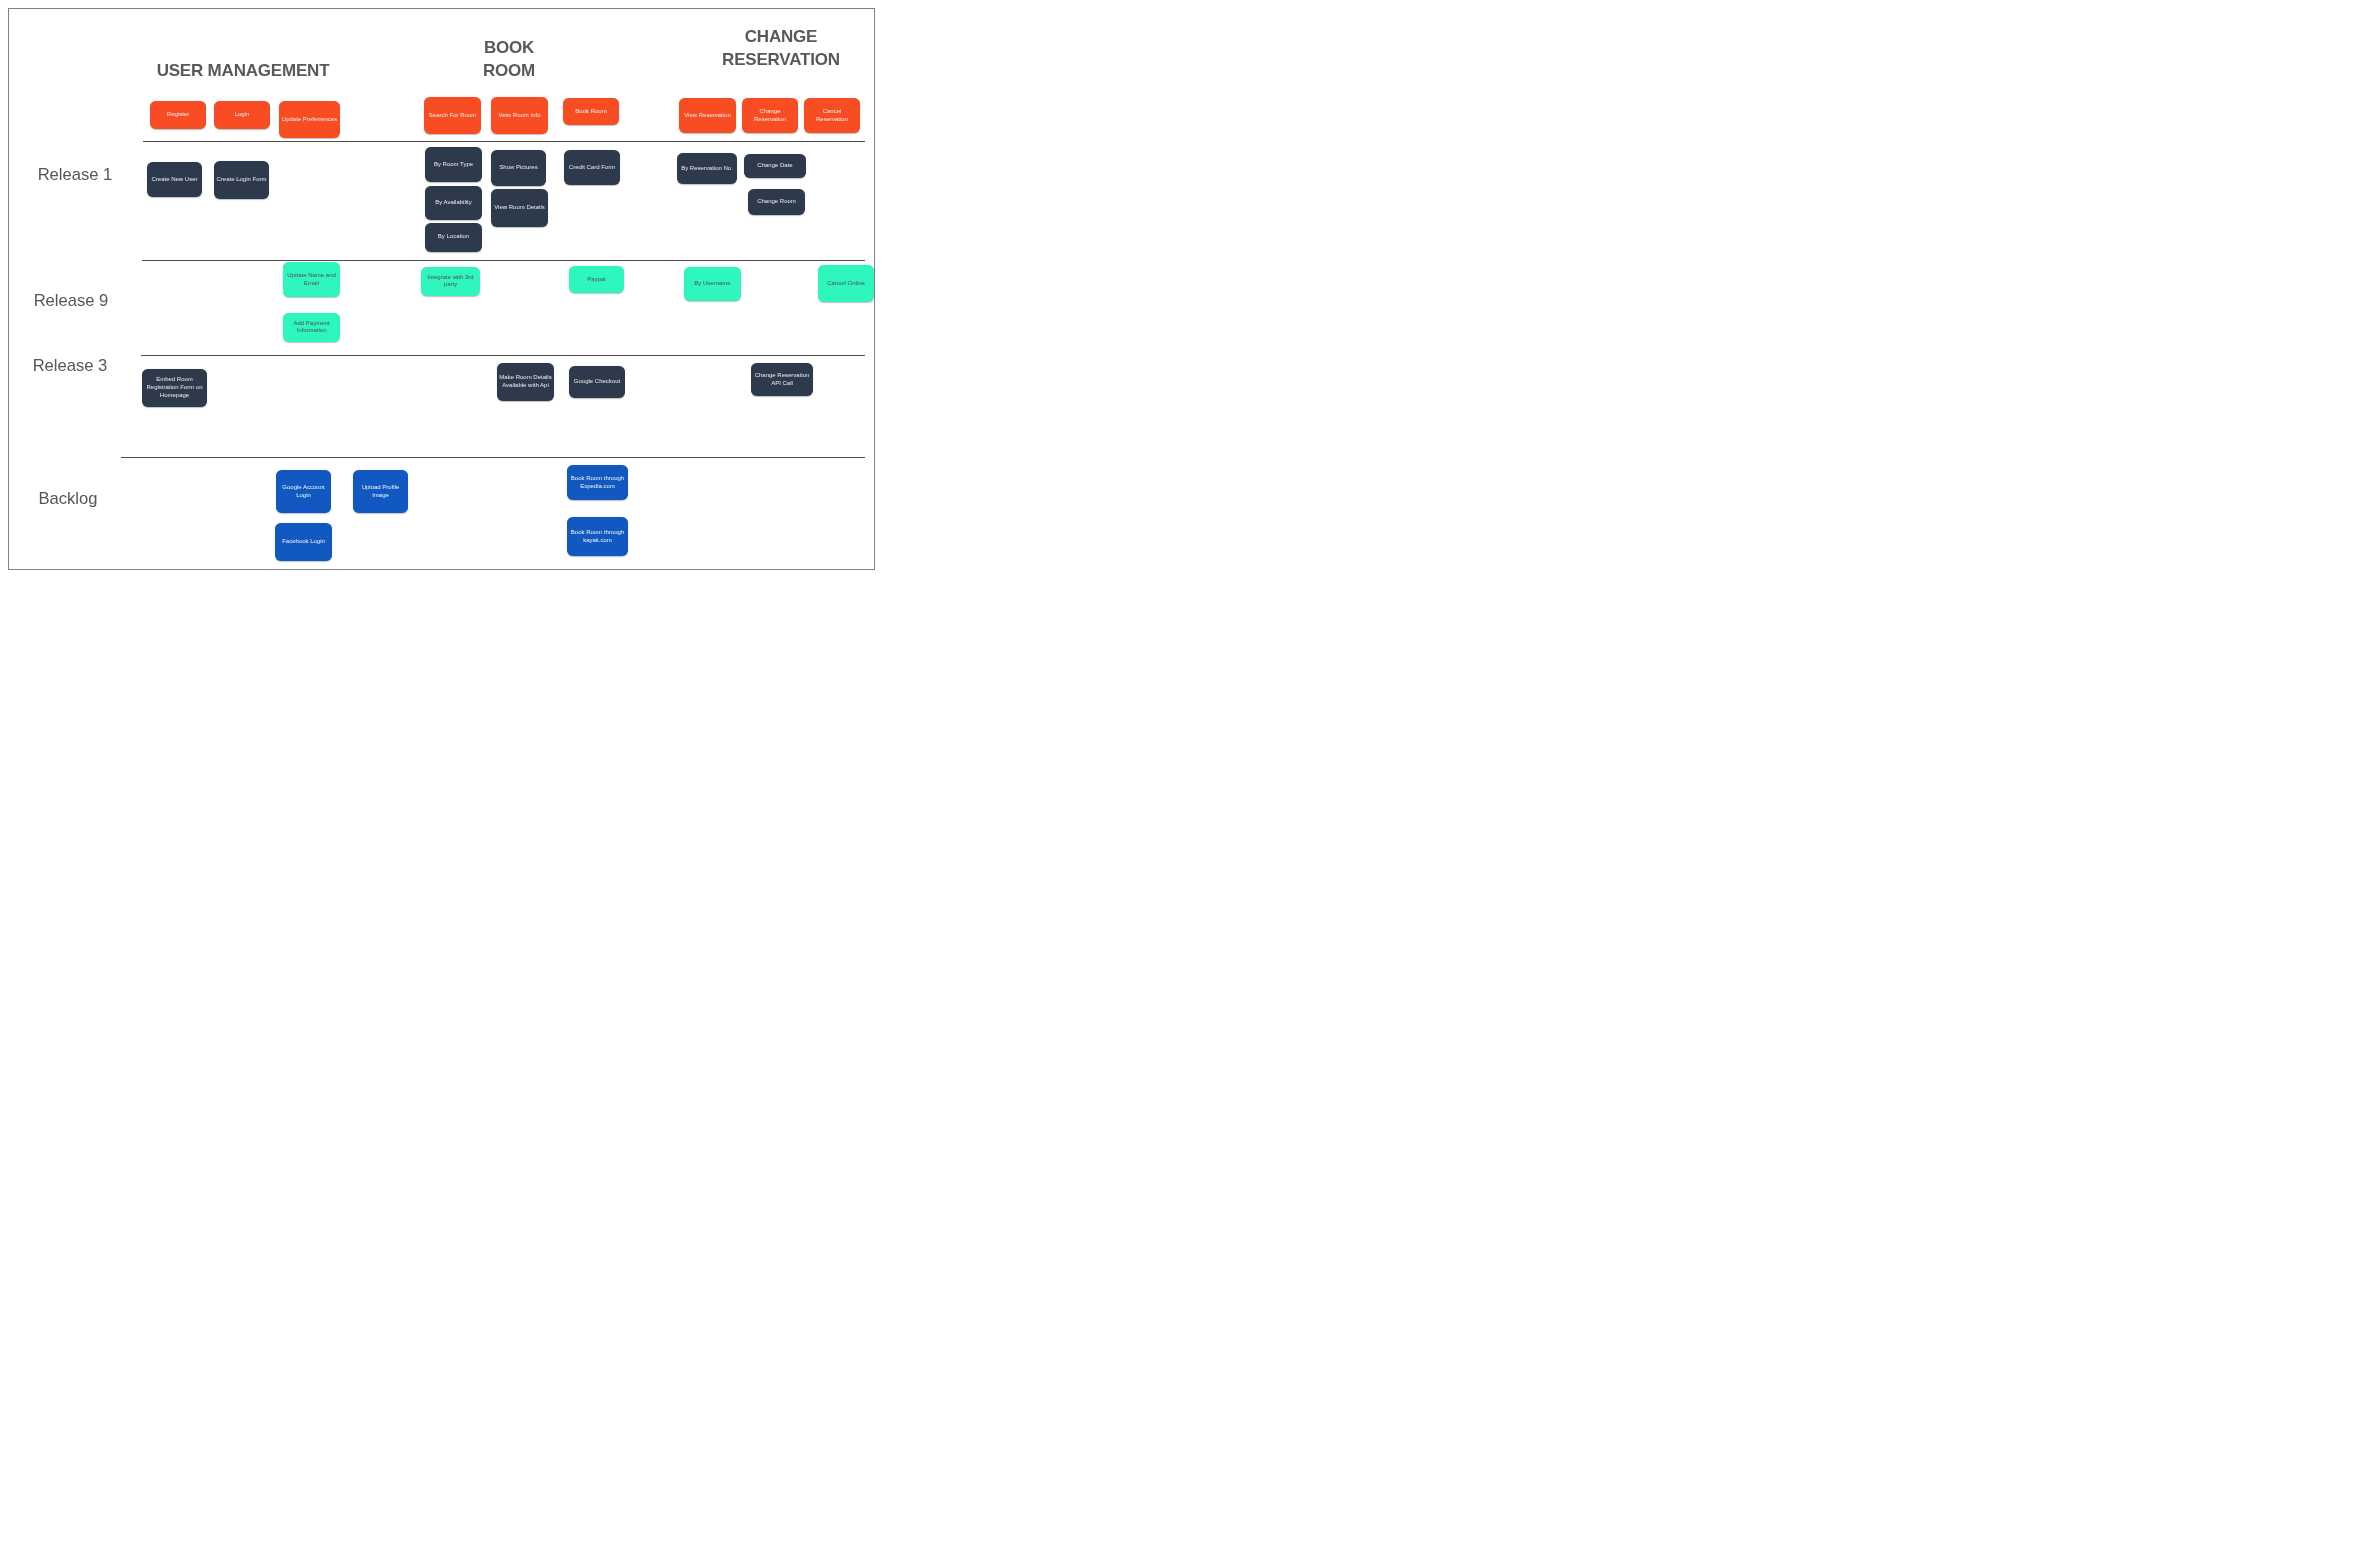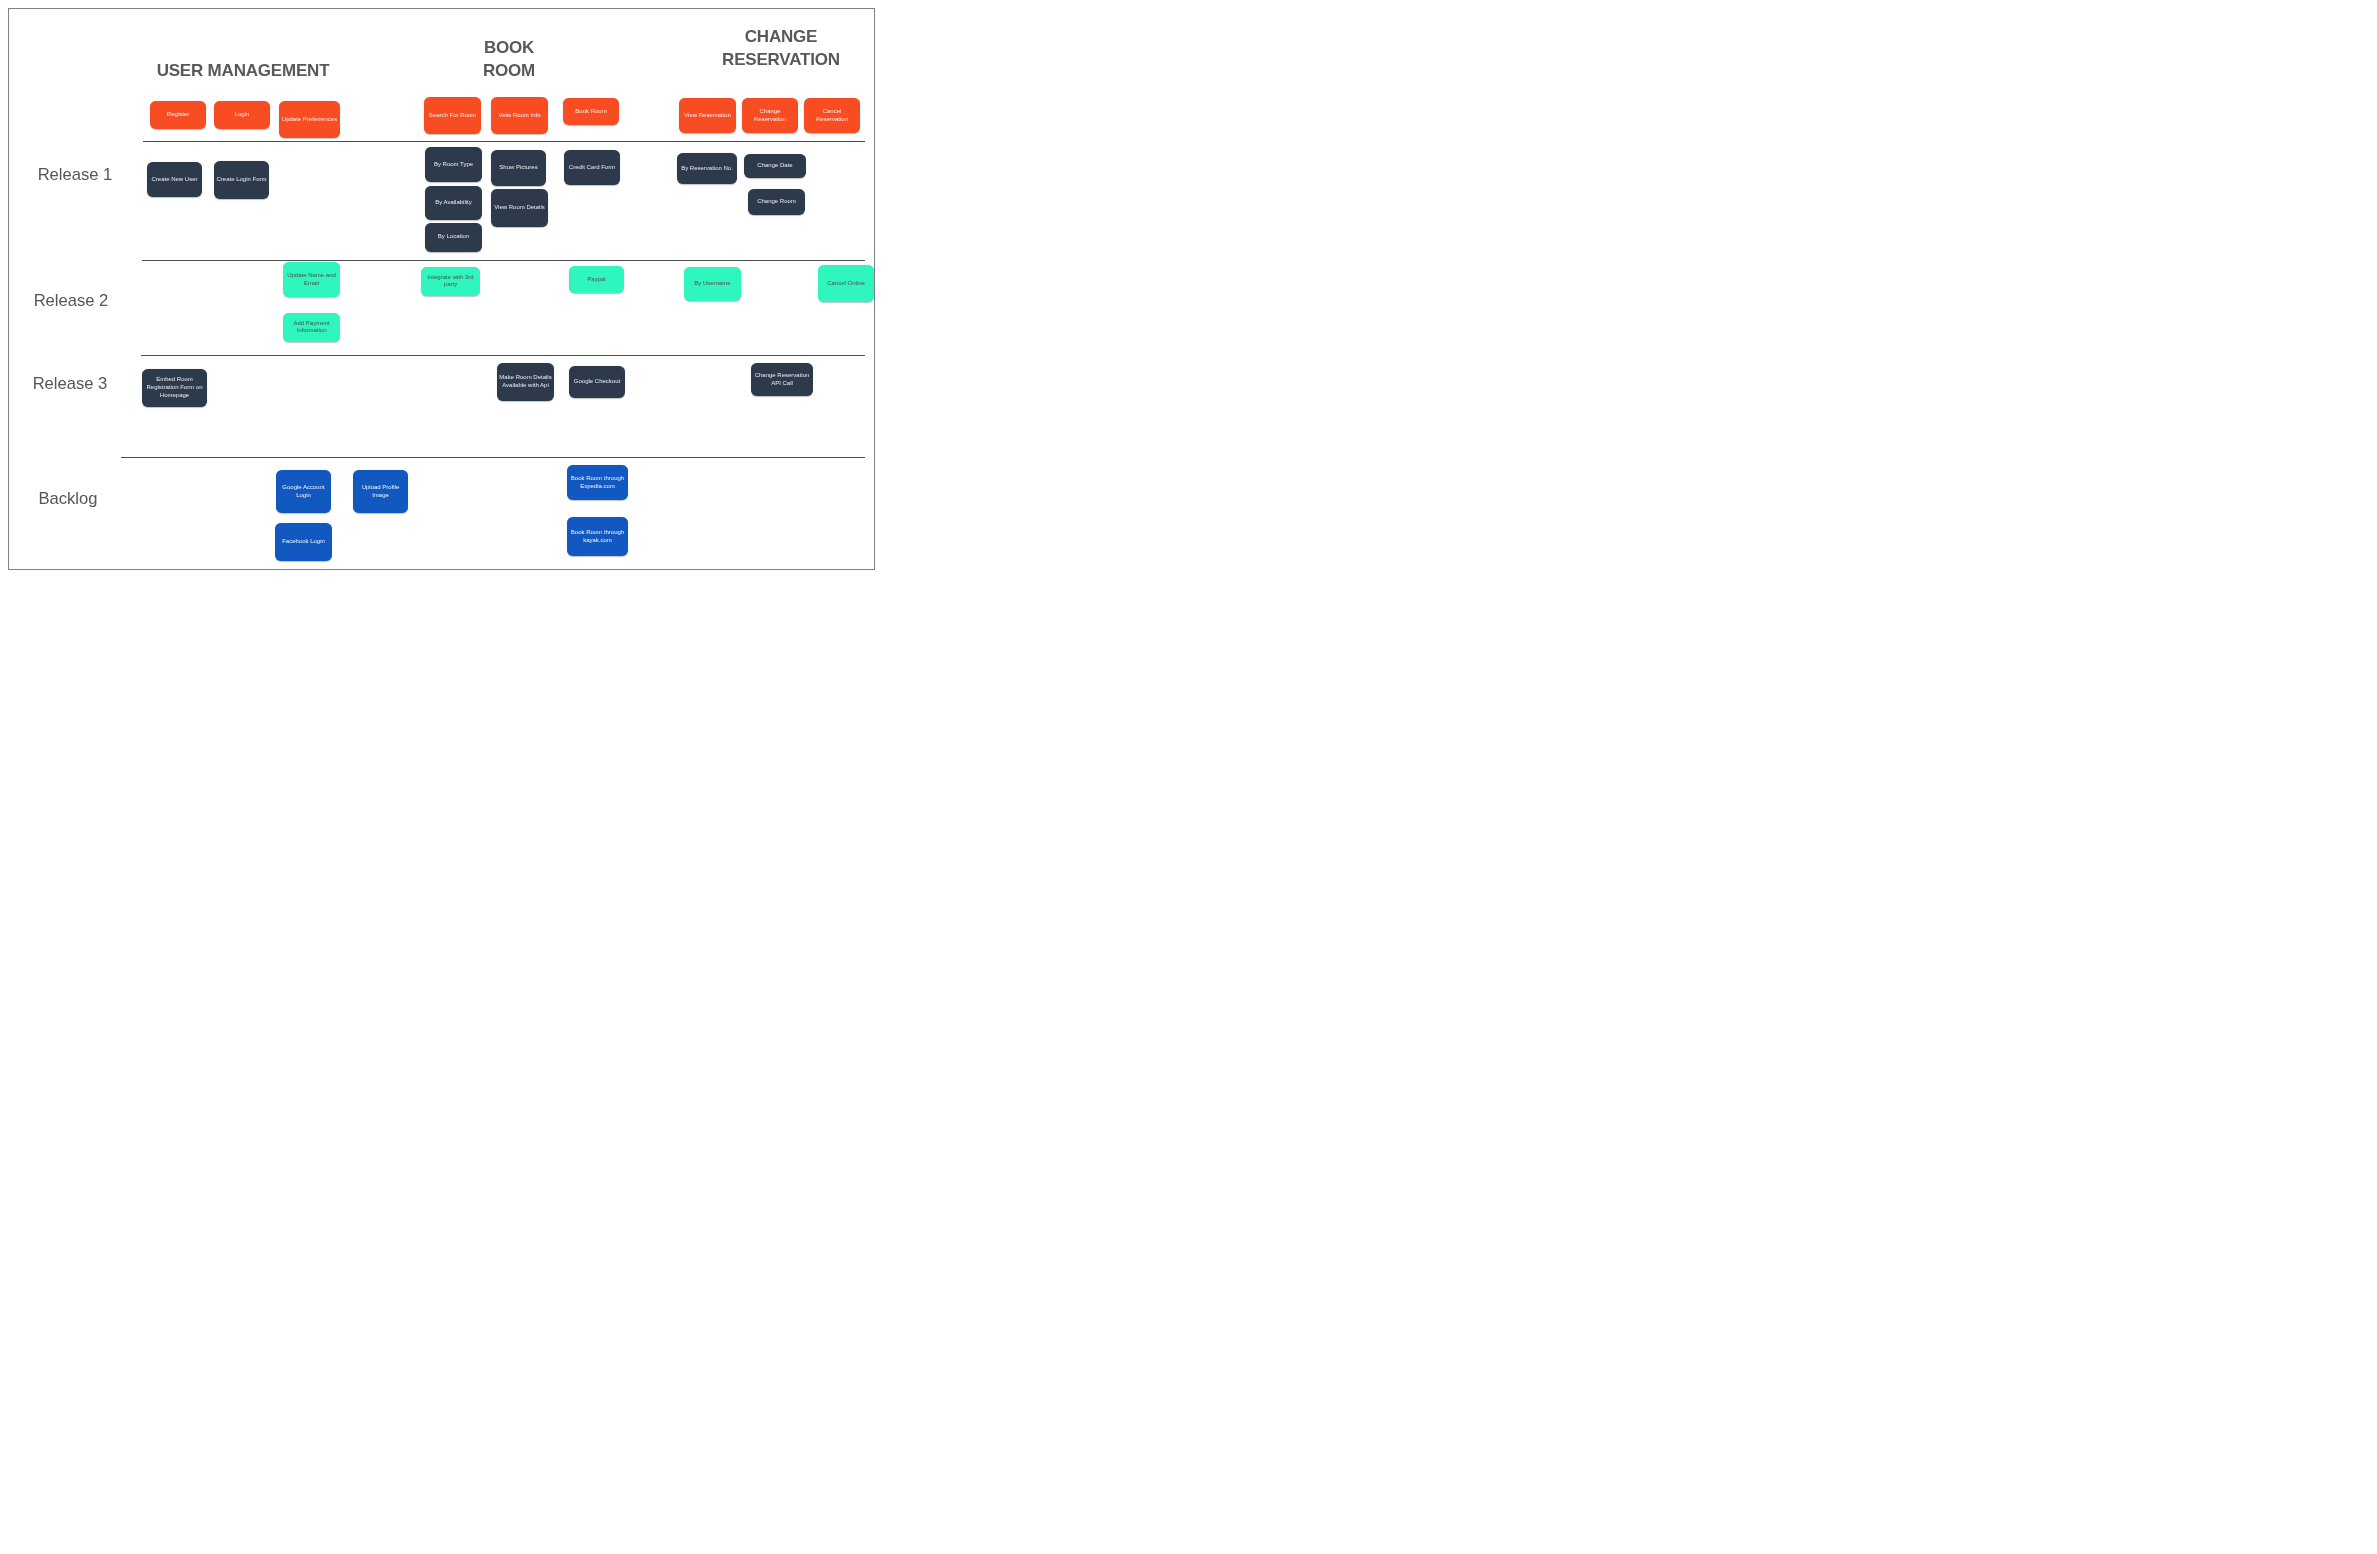--- a/index.html
+++ b/index.html
@@ -27,22 +27,22 @@
 
 <div class="stage">
   <div class="frame"></div>
   <div id="headers-layer">
       <div class="col-header" style="left: 243px; top: 49px; width: 263px; margin-top: 10px;">USER MANAGEMENT</div>
       <div class="col-header" style="left: 509px; top: 36px; width: 86px;">BOOK ROOM</div>
       <div class="col-header" style="left: 781px; top: 25px; width: 143px;">CHANGE RESERVATION</div>
     </div>
   <div id="row-labels-layer">
       <div class="row-label" style="left: 75px; top: 175px;">Release 1</div>
-      <div class="row-label" style="left: 71px; top: 301px;">Release 2</div>
-      <div class="row-label" style="left: 70px; top: 384px;">Release 3</div>
+      <div class="row-label" style="left: 71px; top: 301px;">Release 9</div>
+      <div class="row-label" style="left: 70px; top: 366px;">Release 3</div>
       <div class="row-label" style="left: 68px; top: 499px;">Backlog</div>
     </div>
   <div id="separators-layer">
       <div class="sep" style="left: 143px; top: 141px; width: 722px;"></div>
       <div class="sep" style="left: 142px; top: 260px; width: 723px;"></div>
       <div class="sep" style="left: 141px; top: 355px; width: 724px;"></div>
       <div class="sep" style="left: 121px; top: 457px; width: 744px;"></div>
     </div>
   <div id="cards-layer">
       <div class="card epic" style="left: 150px; top: 101px; width: 56px; height: 28px;">Register</div>

